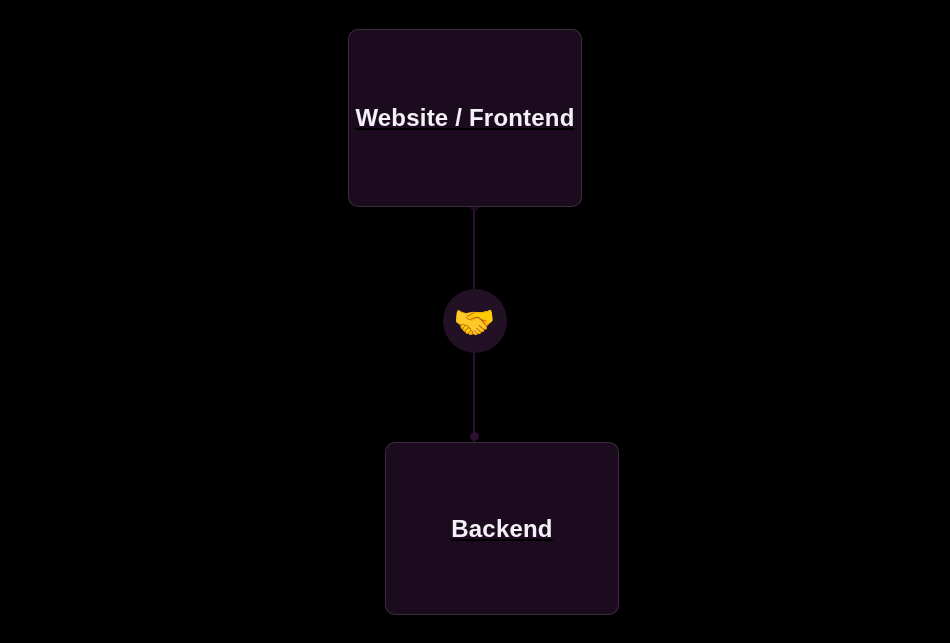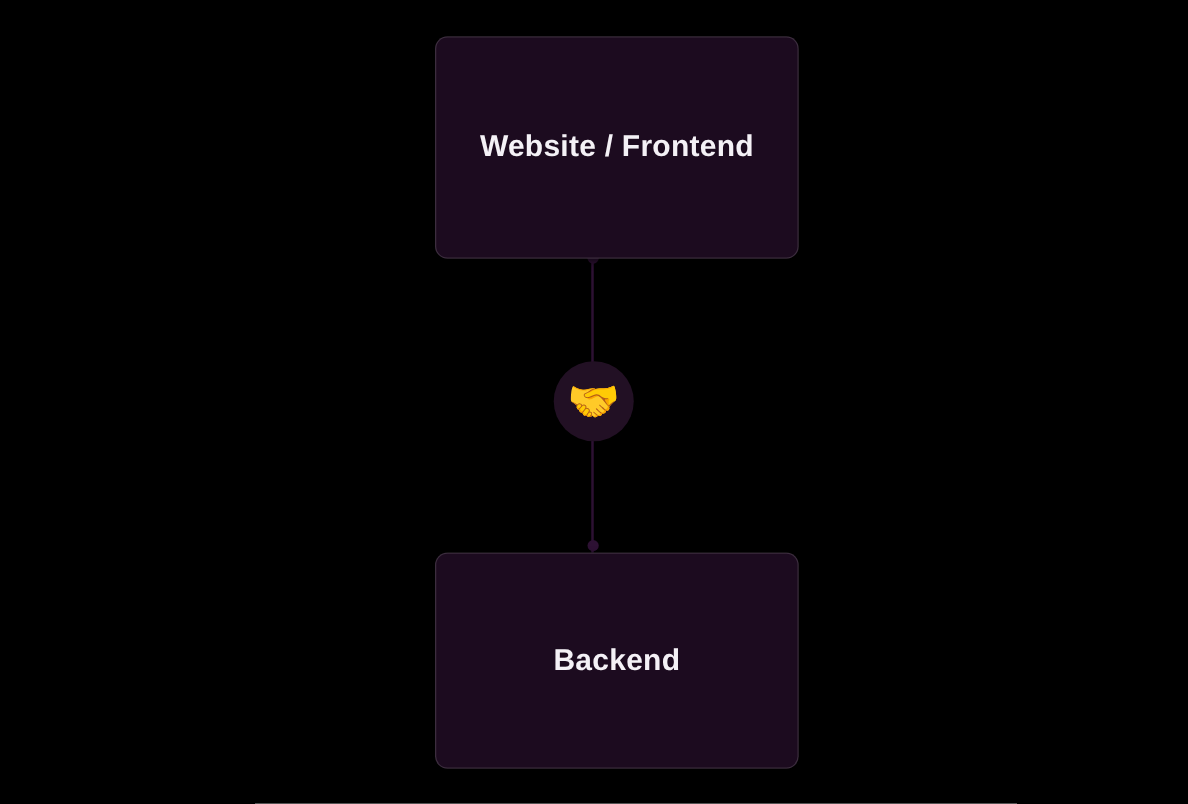--- a/index.html
+++ b/index.html
@@ -14,38 +14,40 @@
   .canvas {
     position: relative;
     width: 950px;
     height: 643px;
     background: #000000;
   }
 
   .flow-node {
     position: absolute;
     left: 348px;
-    width: 291px;
+    width: 234px;
     background: #1c0b1f;
     border: 1px solid rgba(255,255,255,0.14);
     border-radius: 10px;
     display: flex;
     align-items: center;
     justify-content: center;
     box-shadow: 0 2px 6px rgba(0,0,0,0.6);
+    text-decoration: underline;
   }
 
   .flow-node.node-frontend {
     top: 29px;
     height: 178px;
   }
 
   .flow-node.node-backend {
     top: 442px;
     height: 173px;
+    margin-left: 37px;
   }
 
   .node-label {
     color: #f4f1f6;
     font-size: 24px;
     font-weight: bold;
     letter-spacing: 0.2px;
     text-align: center;
     white-space: nowrap;
   }

